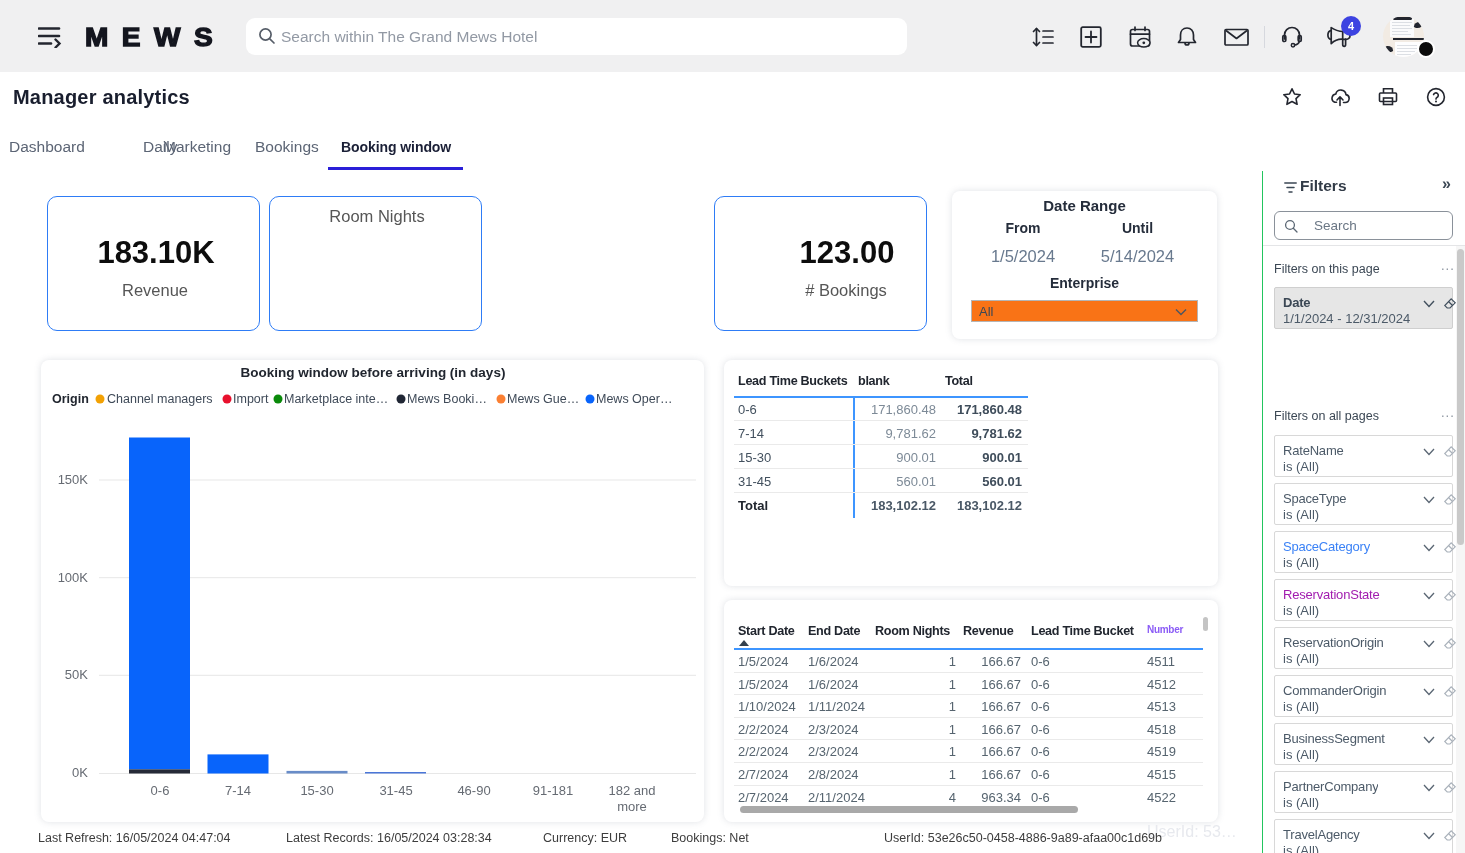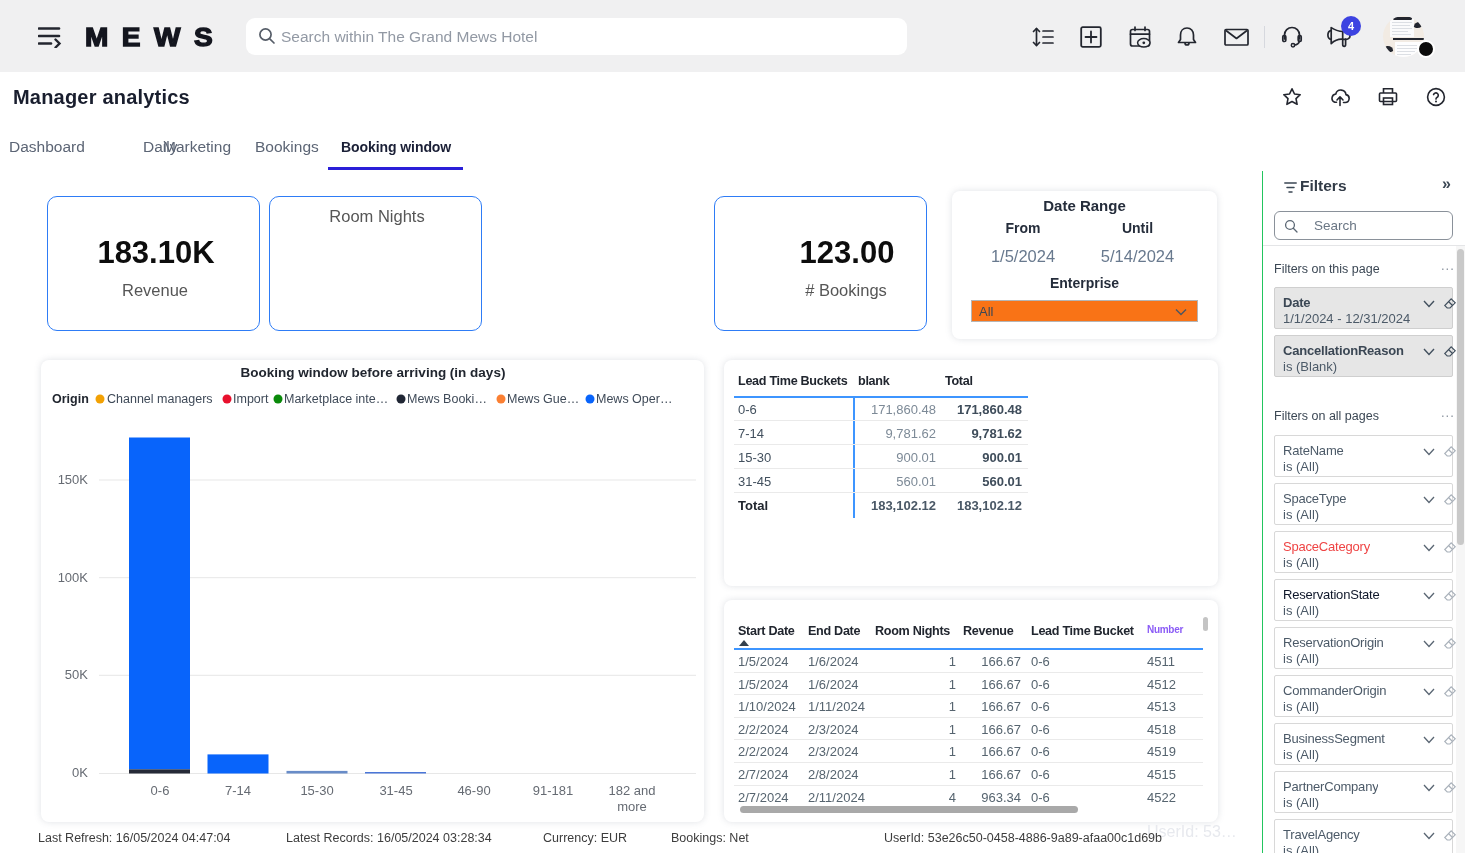--- a/index.html
+++ b/index.html
@@ -386,33 +386,20 @@
       <svg class="fc-ic" style="left:148px" width="12" height="8" viewBox="0 0 12 8">
           <path d="M1 1 L6 6.5 L11 1" fill="none" stroke="#42505e" stroke-width="1.4"></path>
         </svg>
       <svg class="fc-ic" style="left:168px;top:9px" width="14" height="14" viewBox="0 0 14 14">
           <g fill="none" stroke="#42505e" stroke-width="1.2">
             <path d="M8.2 1.8 L12.2 5.8 L7 11 H4.2 L1.8 8.6 Z"></path>
             <path d="M5.5 4.5 L9.5 8.5"></path>
           </g>
         </svg>
     </div>
-    <div class="fcard applied" style="top:164px;">
-      <div class="t1">CancellationReason</div>
-        <div class="t2">is (Blank)</div>
-      <svg class="fc-ic" style="left:148px" width="12" height="8" viewBox="0 0 12 8">
-          <path d="M1 1 L6 6.5 L11 1" fill="none" stroke="#42505e" stroke-width="1.4"></path>
-        </svg>
-      <svg class="fc-ic" style="left:168px;top:9px" width="14" height="14" viewBox="0 0 14 14">
-          <g fill="none" stroke="#42505e" stroke-width="1.2">
-            <path d="M8.2 1.8 L12.2 5.8 L7 11 H4.2 L1.8 8.6 Z"></path>
-            <path d="M5.5 4.5 L9.5 8.5"></path>
-          </g>
-        </svg>
-    </div>
 
     <div class="abs" style="left:11px;top:238px;font-size:12.5px;color:#3b4754;">Filters on all pages</div>
     <div class="abs" style="left:178px;top:234px;font-size:13px;color:#8a939e;letter-spacing:1px;">...</div>
     <div class="fcard plain" style="top:264px;">
         <div class="t1" style="font-weight:normal;color:#4c5a68;">RateName</div>
         <div class="t2">is (All)</div>
         <svg class="fc-ic" style="left:148px" width="12" height="8" viewBox="0 0 12 8">
           <path d="M1 1 L6 6.5 L11 1" fill="none" stroke="#5a6673" stroke-width="1.3"></path>
         </svg>
         <svg class="fc-ic" style="left:168px;top:9px" width="14" height="14" viewBox="0 0 14 14">
@@ -429,34 +416,34 @@
           <path d="M1 1 L6 6.5 L11 1" fill="none" stroke="#5a6673" stroke-width="1.3"></path>
         </svg>
         <svg class="fc-ic" style="left:168px;top:9px" width="14" height="14" viewBox="0 0 14 14">
           <g fill="none" stroke="#aab2bb" stroke-width="1.2">
             <path d="M8.2 1.8 L12.2 5.8 L7 11 H4.2 L1.8 8.6 Z"></path>
             <path d="M5.5 4.5 L9.5 8.5"></path>
           </g>
         </svg>
       </div>
     <div class="fcard plain" style="top:360px;">
-        <div class="t1" style="font-weight:normal;color:#ef4444;">SpaceCategory</div>
+        <div class="t1" style="font-weight:normal;color:#3b82f6;">SpaceCategory</div>
         <div class="t2">is (All)</div>
         <svg class="fc-ic" style="left:148px" width="12" height="8" viewBox="0 0 12 8">
           <path d="M1 1 L6 6.5 L11 1" fill="none" stroke="#5a6673" stroke-width="1.3"></path>
         </svg>
         <svg class="fc-ic" style="left:168px;top:9px" width="14" height="14" viewBox="0 0 14 14">
           <g fill="none" stroke="#aab2bb" stroke-width="1.2">
             <path d="M8.2 1.8 L12.2 5.8 L7 11 H4.2 L1.8 8.6 Z"></path>
             <path d="M5.5 4.5 L9.5 8.5"></path>
           </g>
         </svg>
       </div>
     <div class="fcard plain" style="top:408px;">
-        <div class="t1" style="font-weight:normal;color:#0f172a;">ReservationState</div>
+        <div class="t1" style="font-weight:normal;color:#a21caf;">ReservationState</div>
         <div class="t2">is (All)</div>
         <svg class="fc-ic" style="left:148px" width="12" height="8" viewBox="0 0 12 8">
           <path d="M1 1 L6 6.5 L11 1" fill="none" stroke="#5a6673" stroke-width="1.3"></path>
         </svg>
         <svg class="fc-ic" style="left:168px;top:9px" width="14" height="14" viewBox="0 0 14 14">
           <g fill="none" stroke="#aab2bb" stroke-width="1.2">
             <path d="M8.2 1.8 L12.2 5.8 L7 11 H4.2 L1.8 8.6 Z"></path>
             <path d="M5.5 4.5 L9.5 8.5"></path>
           </g>
         </svg>

